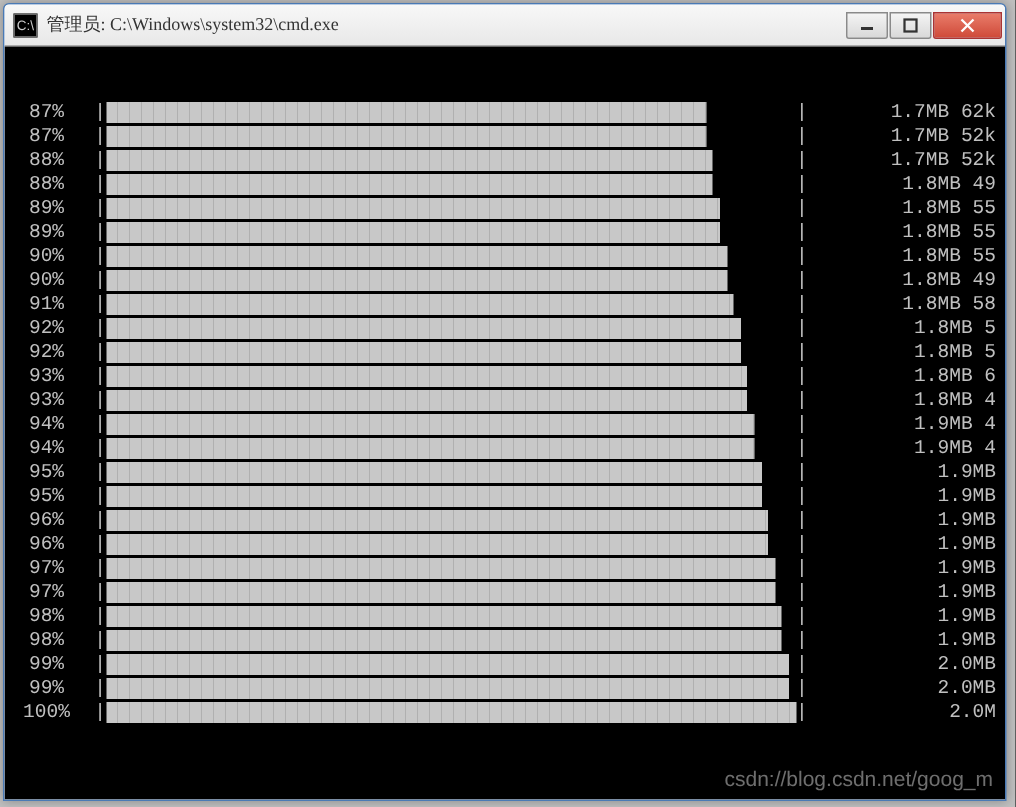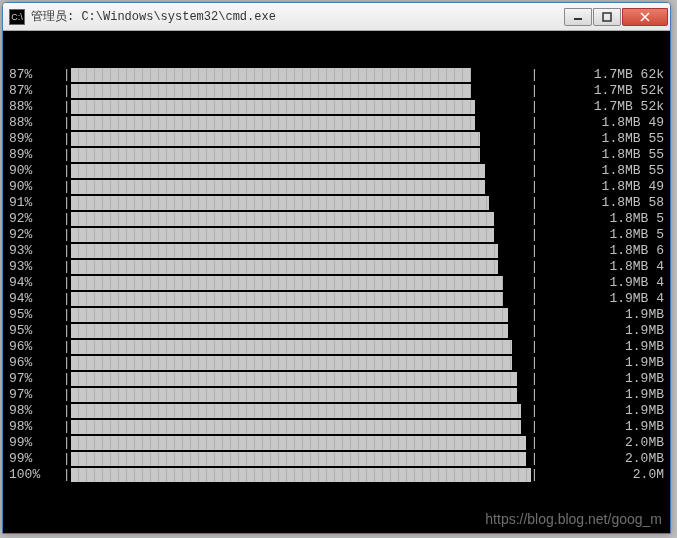--- a/index.html
+++ b/index.html
@@ -43,21 +43,21 @@
   align-items: center;
   justify-content: center;
   font-size: 9px;
   color: #ccc;
   font-family: sans-serif;
 }
 .titlebar-text {
   flex: 1;
   font-size: 12px;
   color: #333;
-  font-family: Liberation Mono, monospace;
+  font-family: Liberation Serif, serif;
 }
 .winbtns { display: flex; gap: 1px; }
 .winbtn {
   width: 28px; height: 18px;
   border: 1px solid #8a8a8a;
   border-radius: 0 0 2px 2px;
   display: flex; align-items: center; justify-content: center;
   font-family: sans-serif;
   background: linear-gradient(#f4f4f4,#d9d9d9);
 }
@@ -72,21 +72,21 @@
   background: #000;
   color: #c0c0c0;
   font-size: 13px;
   line-height: 16px;
   padding: 4px 6px;
   overflow: hidden;
   position: relative;
   white-space: pre;
 }
 .row { display: flex; height: 16px; align-items: center; }
-.pct { width: 46px; text-align: left; padding-right: 2px; }
+.pct { width: 46px; text-align: center; padding-right: 2px; }
 .bar-wrap { flex: 1; display: flex; align-items: center; }
 .pipe { color: #c0c0c0; }
 .bar-fill {
   display: inline-block;
   height: 14px;
   background: repeating-linear-gradient(90deg, #c8c8c8 0, #c8c8c8 7px, #b0b0b0 7px, #b0b0b0 8px);
 }
 .rate { text-align: right; padding-left: 4px; white-space: nowrap; }
 .line { height: 16px; }
 .watermark {
@@ -125,16 +125,16 @@
     </div>
   </div>
 
   <div class="console">
     <div id="rows"><div class="row"><span class="pct">87%</span><span class="bar-wrap"><span class="pipe"> |</span><span class="bar-fill" style="width: 400.2px;"></span><span style="display: inline-block; width: 59.8px;"></span><span class="pipe">| </span></span><span class="rate">1.7MB 62k</span></div><div class="row"><span class="pct">87%</span><span class="bar-wrap"><span class="pipe"> |</span><span class="bar-fill" style="width: 400.2px;"></span><span style="display: inline-block; width: 59.8px;"></span><span class="pipe">| </span></span><span class="rate">1.7MB 52k</span></div><div class="row"><span class="pct">88%</span><span class="bar-wrap"><span class="pipe"> |</span><span class="bar-fill" style="width: 404.8px;"></span><span style="display: inline-block; width: 55.2px;"></span><span class="pipe">| </span></span><span class="rate">1.7MB 52k</span></div><div class="row"><span class="pct">88%</span><span class="bar-wrap"><span class="pipe"> |</span><span class="bar-fill" style="width: 404.8px;"></span><span style="display: inline-block; width: 55.2px;"></span><span class="pipe">| </span></span><span class="rate">1.8MB 49</span></div><div class="row"><span class="pct">89%</span><span class="bar-wrap"><span class="pipe"> |</span><span class="bar-fill" style="width: 409.4px;"></span><span style="display: inline-block; width: 50.6px;"></span><span class="pipe">| </span></span><span class="rate">1.8MB 55</span></div><div class="row"><span class="pct">89%</span><span class="bar-wrap"><span class="pipe"> |</span><span class="bar-fill" style="width: 409.4px;"></span><span style="display: inline-block; width: 50.6px;"></span><span class="pipe">| </span></span><span class="rate">1.8MB 55</span></div><div class="row"><span class="pct">90%</span><span class="bar-wrap"><span class="pipe"> |</span><span class="bar-fill" style="width: 414px;"></span><span style="display: inline-block; width: 46px;"></span><span class="pipe">| </span></span><span class="rate">1.8MB 55</span></div><div class="row"><span class="pct">90%</span><span class="bar-wrap"><span class="pipe"> |</span><span class="bar-fill" style="width: 414px;"></span><span style="display: inline-block; width: 46px;"></span><span class="pipe">| </span></span><span class="rate">1.8MB 49</span></div><div class="row"><span class="pct">91%</span><span class="bar-wrap"><span class="pipe"> |</span><span class="bar-fill" style="width: 418.6px;"></span><span style="display: inline-block; width: 41.4px;"></span><span class="pipe">| </span></span><span class="rate">1.8MB 58</span></div><div class="row"><span class="pct">92%</span><span class="bar-wrap"><span class="pipe"> |</span><span class="bar-fill" style="width: 423.2px;"></span><span style="display: inline-block; width: 36.8px;"></span><span class="pipe">| </span></span><span class="rate">1.8MB 5</span></div><div class="row"><span class="pct">92%</span><span class="bar-wrap"><span class="pipe"> |</span><span class="bar-fill" style="width: 423.2px;"></span><span style="display: inline-block; width: 36.8px;"></span><span class="pipe">| </span></span><span class="rate">1.8MB 5</span></div><div class="row"><span class="pct">93%</span><span class="bar-wrap"><span class="pipe"> |</span><span class="bar-fill" style="width: 427.8px;"></span><span style="display: inline-block; width: 32.2px;"></span><span class="pipe">| </span></span><span class="rate">1.8MB 6</span></div><div class="row"><span class="pct">93%</span><span class="bar-wrap"><span class="pipe"> |</span><span class="bar-fill" style="width: 427.8px;"></span><span style="display: inline-block; width: 32.2px;"></span><span class="pipe">| </span></span><span class="rate">1.8MB 4</span></div><div class="row"><span class="pct">94%</span><span class="bar-wrap"><span class="pipe"> |</span><span class="bar-fill" style="width: 432.4px;"></span><span style="display: inline-block; width: 27.6px;"></span><span class="pipe">| </span></span><span class="rate">1.9MB 4</span></div><div class="row"><span class="pct">94%</span><span class="bar-wrap"><span class="pipe"> |</span><span class="bar-fill" style="width: 432.4px;"></span><span style="display: inline-block; width: 27.6px;"></span><span class="pipe">| </span></span><span class="rate">1.9MB 4</span></div><div class="row"><span class="pct">95%</span><span class="bar-wrap"><span class="pipe"> |</span><span class="bar-fill" style="width: 437px;"></span><span style="display: inline-block; width: 23px;"></span><span class="pipe">| </span></span><span class="rate">1.9MB</span></div><div class="row"><span class="pct">95%</span><span class="bar-wrap"><span class="pipe"> |</span><span class="bar-fill" style="width: 437px;"></span><span style="display: inline-block; width: 23px;"></span><span class="pipe">| </span></span><span class="rate">1.9MB</span></div><div class="row"><span class="pct">96%</span><span class="bar-wrap"><span class="pipe"> |</span><span class="bar-fill" style="width: 441.6px;"></span><span style="display: inline-block; width: 18.4px;"></span><span class="pipe">| </span></span><span class="rate">1.9MB</span></div><div class="row"><span class="pct">96%</span><span class="bar-wrap"><span class="pipe"> |</span><span class="bar-fill" style="width: 441.6px;"></span><span style="display: inline-block; width: 18.4px;"></span><span class="pipe">| </span></span><span class="rate">1.9MB</span></div><div class="row"><span class="pct">97%</span><span class="bar-wrap"><span class="pipe"> |</span><span class="bar-fill" style="width: 446.2px;"></span><span style="display: inline-block; width: 13.8px;"></span><span class="pipe">| </span></span><span class="rate">1.9MB</span></div><div class="row"><span class="pct">97%</span><span class="bar-wrap"><span class="pipe"> |</span><span class="bar-fill" style="width: 446.2px;"></span><span style="display: inline-block; width: 13.8px;"></span><span class="pipe">| </span></span><span class="rate">1.9MB</span></div><div class="row"><span class="pct">98%</span><span class="bar-wrap"><span class="pipe"> |</span><span class="bar-fill" style="width: 450.8px;"></span><span style="display: inline-block; width: 9.2px;"></span><span class="pipe">| </span></span><span class="rate">1.9MB</span></div><div class="row"><span class="pct">98%</span><span class="bar-wrap"><span class="pipe"> |</span><span class="bar-fill" style="width: 450.8px;"></span><span style="display: inline-block; width: 9.2px;"></span><span class="pipe">| </span></span><span class="rate">1.9MB</span></div><div class="row"><span class="pct">99%</span><span class="bar-wrap"><span class="pipe"> |</span><span class="bar-fill" style="width: 455.4px;"></span><span style="display: inline-block; width: 4.6px;"></span><span class="pipe">| </span></span><span class="rate">2.0MB</span></div><div class="row"><span class="pct">99%</span><span class="bar-wrap"><span class="pipe"> |</span><span class="bar-fill" style="width: 455.4px;"></span><span style="display: inline-block; width: 4.6px;"></span><span class="pipe">| </span></span><span class="rate">2.0MB</span></div><div class="row"><span class="pct">100%</span><span class="bar-wrap"><span class="pipe"> |</span><span class="bar-fill" style="width: 460px;"></span><span style="display: inline-block; width: 0px;"></span><span class="pipe">| </span></span><span class="rate">2.0M</span></div></div>
     
     
     
     
     
-    <div class="watermark">https://blog.blog.net/goog_m</div>
+    <div class="watermark">csdn://blog.csdn.net/goog_m</div>
   </div>
 
 </div>
 
 </body></html>

